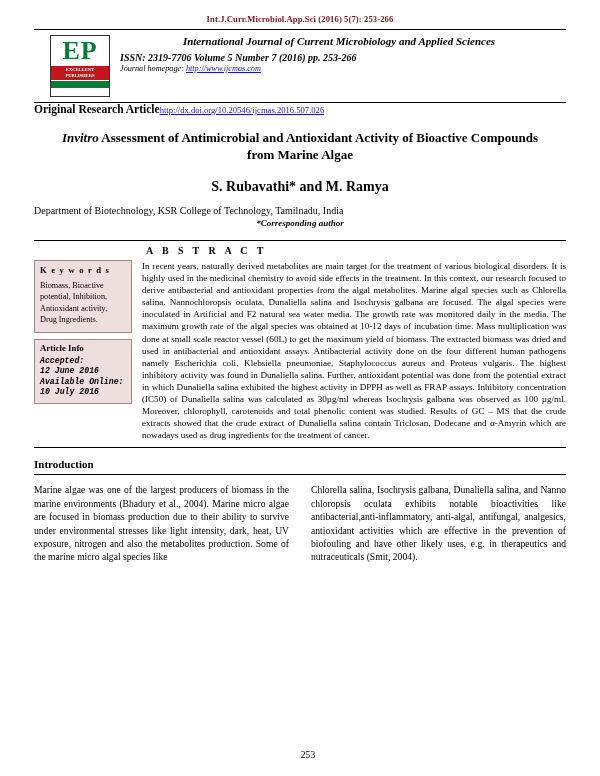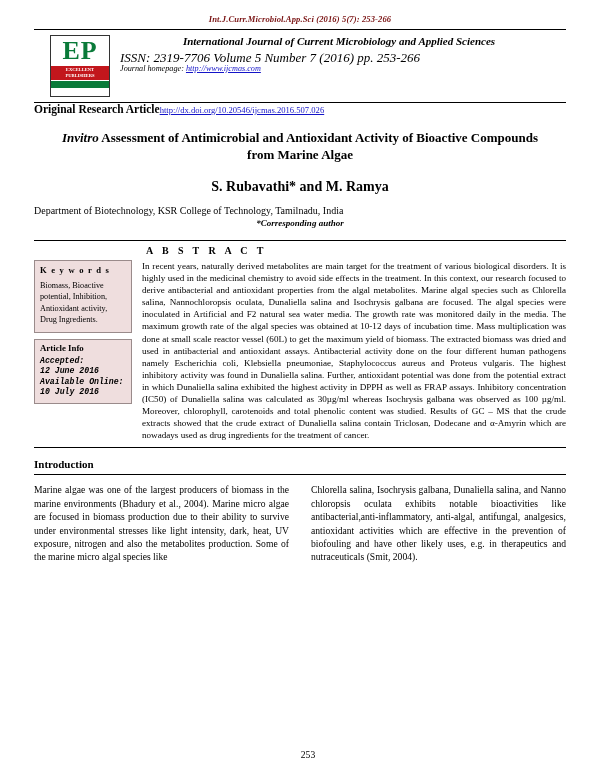--- a/index.html
+++ b/index.html
@@ -20,21 +20,20 @@
     width: 600px;
     height: 776px;
     padding: 14px 34px 10px 34px;
     position: relative;
   }
 
   
   .running-head {
     text-align: center;
     font-size: 8.6px;
-    font-style: italic;
     font-weight: bold;
     color: #7a1414;
     margin-bottom: 5px;
     letter-spacing: .1px;
   }
 
   
   .masthead {
     display: flex;
     align-items: flex-start;
@@ -87,22 +86,22 @@
   }
   .journal-title {
     font-style: italic;
     font-weight: bold;
     font-size: 11px;
     text-align: center;
     margin-bottom: 4px;
     line-height: 13px;
   }
   .journal-issn {
-    font-size: 13px;
-    font-weight: normal;
+    font-size: 10px;
+    font-weight: bold;
     font-style: italic;
     line-height: 11px;
   }
   .journal-home {
     font-size: 8.2px;
     font-style: italic;
     line-height: 11px;
   }
   .journal-home a {
     color: #1414c8;

